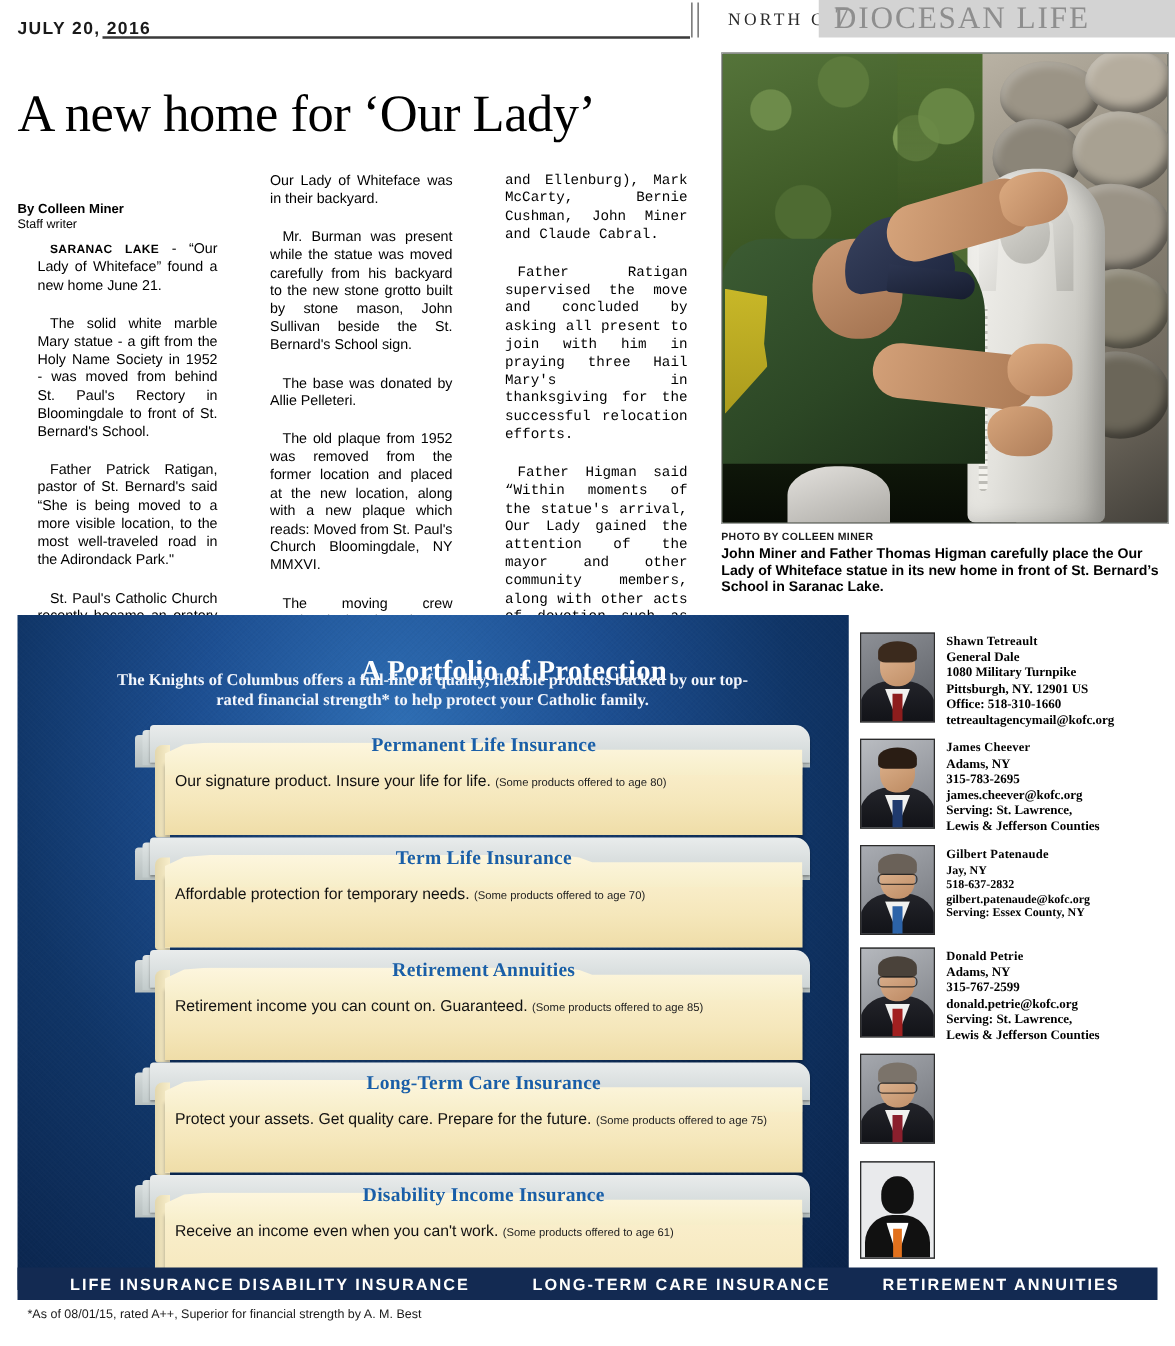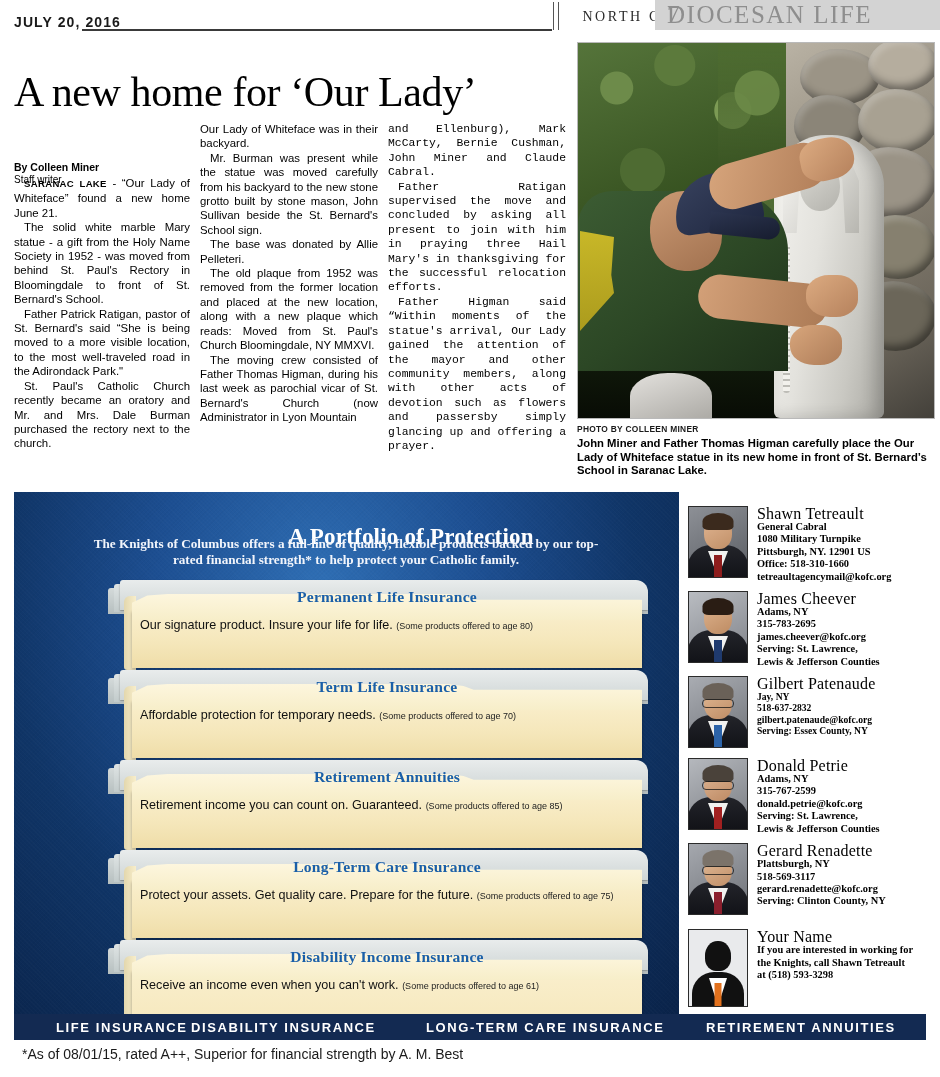--- a/index.html
+++ b/index.html
@@ -33,21 +33,21 @@
   
   .byline{position:absolute;left:14px;top:126px;width:180px;
     font-family:"Liberation Sans",sans-serif;margin-top:35px;}
   .byline .b1{font-size:10.5px;font-weight:bold;color:#000;}
   .byline .b2{font-size:10px;color:#000;margin-top:1px;}
 
   
   .col{position:absolute;font-family:"Liberation Sans",sans-serif;
     font-size:11.4px;line-height:14.4px;color:#000;text-align:justify;
     -webkit-hyphens:auto;hyphens:auto;}
-  .col p{margin:0;text-indent:10px;}
+  .col p{margin:16px;text-indent:10px;}
   .col p.first{text-indent:10px;}
   .dl{font-size:9.6px;font-weight:bold;letter-spacing:0.3px;}
   #col1{left:14px;top:176px;width:176px;}
   #col2{left:200px;top:122px;width:178px;}
   #col3{left:388px;top:122px;width:178px;font-family:Liberation Mono, monospace;}
 
   
   .photo{position:absolute;left:577px;top:42px;width:356px;height:375px;
     background:#0e1a0c;overflow:hidden;border:1px solid #b9b9b9;}
   .ph-foliage{position:absolute;left:0;top:0;width:215px;height:375px;
@@ -173,21 +173,21 @@
     background:linear-gradient(150deg,#e6e8ea 0%,#b4b8bd 45%,#8e9398 75%,#cfd3d7 100%);
     clip-path:polygon(0 0,100% 0,100% 58%,50% 100%,0 58%);
     box-shadow:inset -4px -4px 10px rgba(0,0,0,.25);}
 
   
   .ad-bar{position:absolute;left:14px;top:1014px;width:912px;height:26px;
     background:#132a52;}
   .ad-bar span{position:absolute;top:6px;font-family:"Liberation Sans",sans-serif;
     font-weight:bold;font-size:13px;letter-spacing:1.6px;color:#ffffff;}
   .ad-foot{position:absolute;left:22px;top:1046px;
-    font-family:"Liberation Sans",sans-serif;font-size:14px;color:#1a1a1a;}
+    font-family:"Liberation Sans",sans-serif;font-size:10px;color:#1a1a1a;}
 
   
   .agents{position:absolute;left:688px;top:506px;width:248px;}
   .agent{position:relative;display:flex;margin-bottom:6px;}
   .ag-photo{width:58px;height:70px;flex:0 0 58px;border:1px solid #2b2b2b;
     overflow:hidden;position:relative;background:#6f7277;}
   .ag-bg{position:absolute;inset:0;background:linear-gradient(150deg,#8d9096,#5a5d63);}
   .ag-head{position:absolute;left:50%;top:9px;width:28px;height:33px;
     transform:translateX(-50%);border-radius:48% 48% 44% 44%;}
   .ag-hair{position:absolute;left:50%;top:6px;width:31px;height:17px;
@@ -197,21 +197,21 @@
     border-radius:24px 24px 0 0;}
   .ag-shirt{position:absolute;left:50%;bottom:0;width:20px;height:26px;
     transform:translateX(-50%);background:#f1f1ef;
     clip-path:polygon(50% 100%,0 0,100% 0);}
   .ag-tie{position:absolute;left:50%;bottom:0;width:8px;height:22px;
     transform:translateX(-50%);}
   .ag-glasses{position:absolute;left:50%;top:22px;width:30px;height:7px;
     transform:translateX(-50%);border:1.4px solid rgba(20,20,20,.75);
     border-radius:4px;background:transparent;}
   .ag-info{padding-left:9px;font-family:"Liberation Serif",serif;color:#000;}
-  .ag-name{font-size:16px;font-weight:normal;line-height:15px;letter-spacing:.2px;}
+  .ag-name{font-size:10px;font-weight:bold;line-height:15px;letter-spacing:.2px;}
   .ag-line{font-size:10.4px;font-weight:bold;line-height:12.4px;}
   .ag-line.tight{font-size:9.6px;line-height:11.4px;}
   .silhouette .ag-bg{background:#e9eaec;}
   .silhouette .sil-head{position:absolute;left:50%;top:11px;width:26px;height:30px;
     transform:translateX(-50%);background:#111;border-radius:48% 48% 42% 42%;}
   .silhouette .sil-body{position:absolute;left:50%;bottom:0;width:52px;height:34px;
     transform:translateX(-50%);background:#111;border-radius:22px 22px 0 0;}
   .silhouette .sil-shirt{position:absolute;left:50%;bottom:0;width:18px;height:28px;
     transform:translateX(-50%);background:#fff;clip-path:polygon(50% 100%,0 0,100% 0);}
   .silhouette .sil-tie{position:absolute;left:50%;bottom:0;width:7px;height:23px;
@@ -384,21 +384,21 @@
       <div class="ag-photo">
         <div class="ag-bg"></div>
         <div class="ag-suit"></div>
         <div class="ag-shirt"></div>
         <div class="ag-tie" style="background:#8d1d1d;"></div>
         <div class="ag-head" style="background:linear-gradient(150deg,#e2b794,#c08f67);"></div>
         <div class="ag-hair" style="background:#3b2a1d;"></div>
       </div>
       <div class="ag-info">
         <div class="ag-name">Shawn Tetreault</div>
-        <div class="ag-line">General Cabral</div>
+        <div class="ag-line">General Dale</div>
         <div class="ag-line">1080 Military Turnpike</div>
         <div class="ag-line">Pittsburgh, NY. 12901 US</div>
         <div class="ag-line">Office: 518-310-1660</div>
         <div class="ag-line">tetreaultagencymail@kofc.org</div>
       </div>
     </div>
 
     <div class="agent" style="margin-bottom:8px;">
       <div class="ag-photo">
         <div class="ag-bg" style="background:linear-gradient(150deg,#b9bcc1,#7f8289);"></div>
@@ -460,39 +460,26 @@
     <div class="agent" style="margin-bottom:14px;">
       <div class="ag-photo">
         <div class="ag-bg" style="background:linear-gradient(150deg,#a5a8ae,#6e7177);"></div>
         <div class="ag-suit"></div>
         <div class="ag-shirt"></div>
         <div class="ag-tie" style="background:#8a1f2d;"></div>
         <div class="ag-head" style="background:linear-gradient(150deg,#e4bd9a,#c08f68);"></div>
         <div class="ag-hair" style="background:#7b736a;"></div>
         <div class="ag-glasses"></div>
       </div>
-      <div class="ag-info">
-        <div class="ag-name">Gerard Renadette</div>
-        <div class="ag-line">Plattsburgh, NY</div>
-        <div class="ag-line">518-569-3117</div>
-        <div class="ag-line">gerard.renadette@kofc.org</div>
-        <div class="ag-line">Serving: Clinton County, NY</div>
-      </div>
     </div>
 
     <div class="agent silhouette">
       <div class="ag-photo" style="height:76px;">
         <div class="ag-bg"></div>
         <div class="sil-body"></div>
         <div class="sil-shirt"></div>
         <div class="sil-tie"></div>
         <div class="sil-head"></div>
       </div>
-      <div class="ag-info">
-        <div class="ag-name">Your Name</div>
-        <div class="ag-line">If you are interested in working for</div>
-        <div class="ag-line">the Knights, call Shawn Tetreault</div>
-        <div class="ag-line">at (518) 593-3298</div>
-      </div>
     </div>
 
   </div>
 </div>
 
 </body></html>

